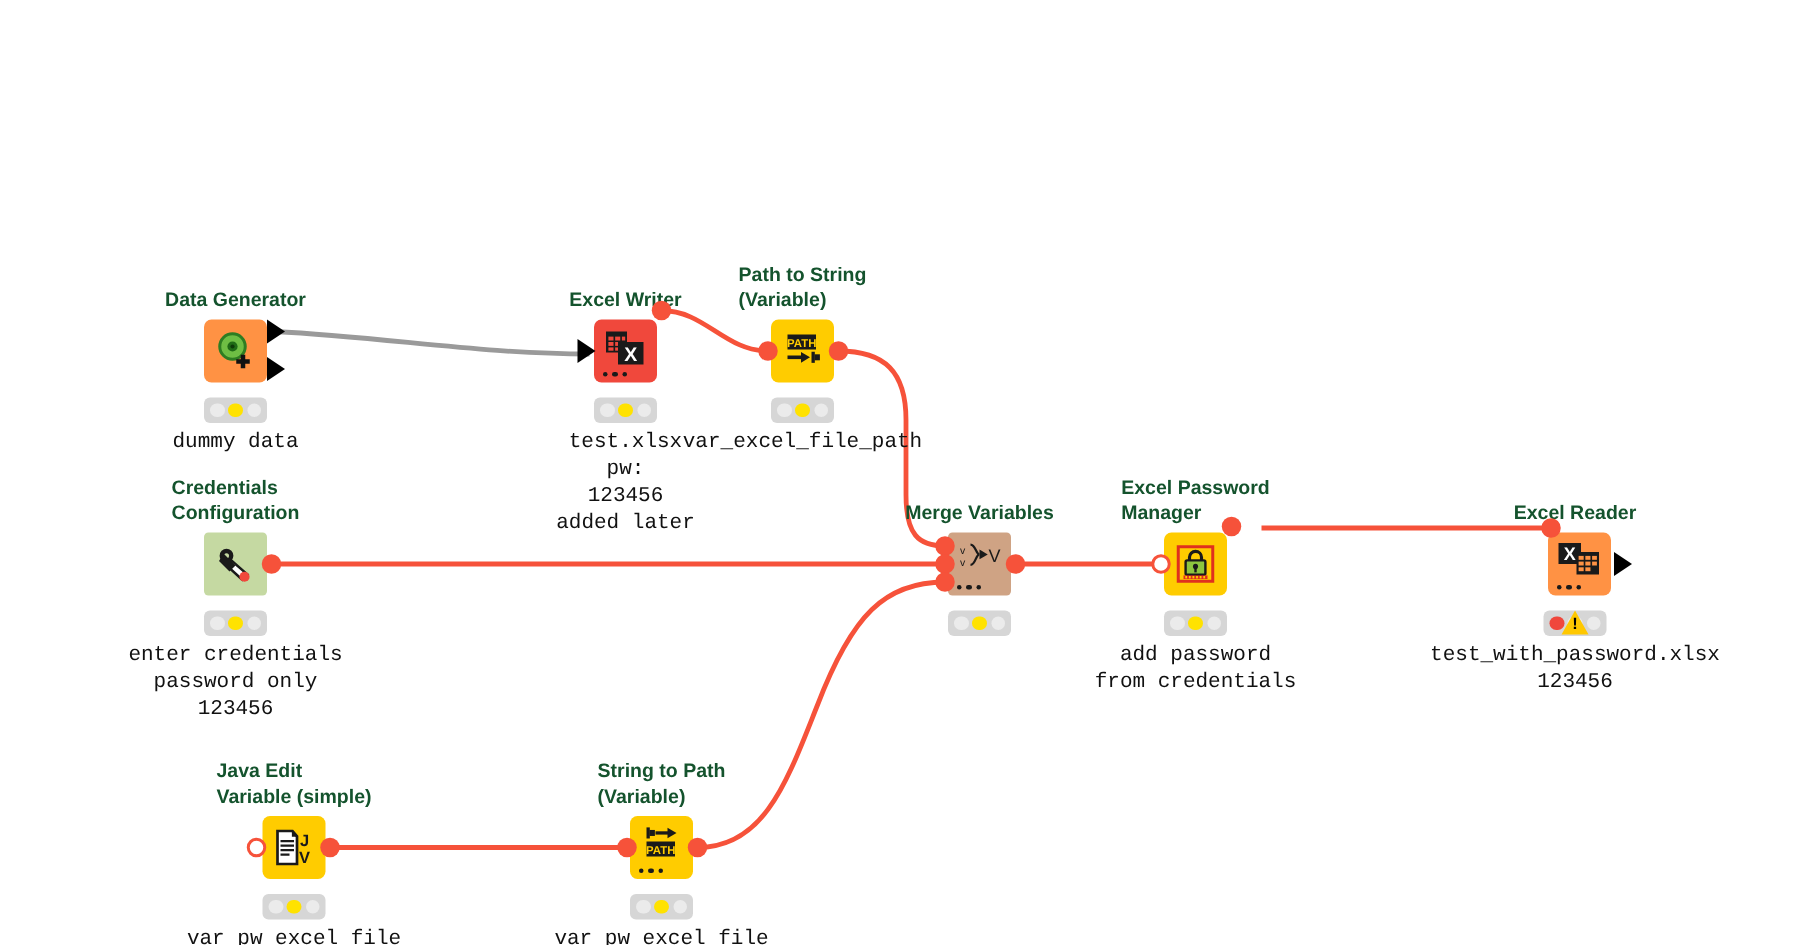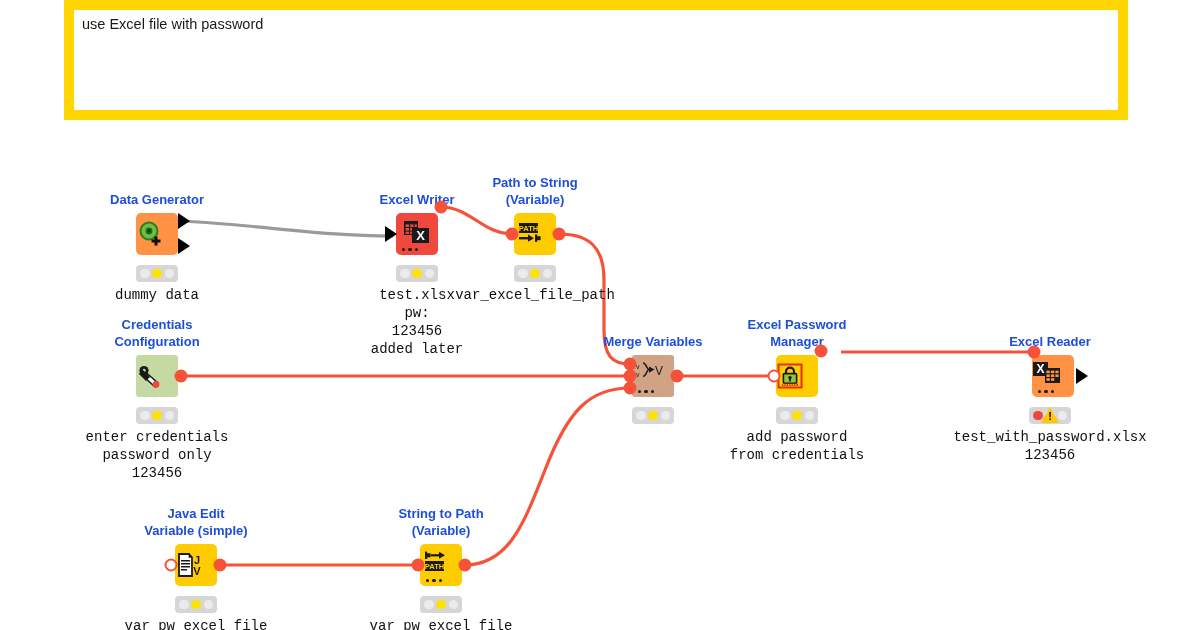--- a/index.html
+++ b/index.html
@@ -47,39 +47,39 @@
     position: absolute;
   }
   .node-title {
     position: absolute;
     left: 50%;
     transform: translateX(-50%);
     bottom: 100%;
     margin-bottom: 4px;
     font-size: 13px;
     font-weight: bold;
-    color: #1d4ed8;
-    text-align: center;
+    color: #14532d;
+    text-align: left;
     white-space: pre;
     line-height: 1.36;
   }
   .node-box {
     position: absolute;
     left: 0; top: 0;
     width: 42px; height: 42px;
     border-radius: 5px;
     overflow: visible;
   }
   .node-box.sharp { border-radius: 3px; }
   .node-icon {
     position: absolute;
     left: 0; top: 0; right: 0; bottom: 0;
     display: flex;
     align-items: center;
-    justify-content: flex-start;
+    justify-content: center;
   }
   .three-dots {
     position: absolute;
     left: 6px;
     bottom: 4px;
     display: flex;
     gap: 3px;
   }
   .three-dots i {
     display: block;
@@ -172,25 +172,20 @@
     white-space: pre;
     line-height: 1.28;
     font-family: Liberation Mono, monospace;
   }
 </style>
 </head>
 <body>
 
 <div id="canvas">
 
-  <div class="annotation" style="left:64px; top:0px; width:1064px; height:120px;">
-    <div class="annotation-inner">
-      <div class="annotation-text">use Excel file with password</div>
-    </div>
-  </div>
 
   <svg id="wires" viewBox="0 0 1200 630">
 
     <path d="M 183 221 C 260 225, 320 236, 393 236" fill="none" stroke="#9A9A9A" stroke-width="3.2"></path>
 
     <path d="M 441 207 C 470 207, 483 234, 512 234" fill="none" stroke="#F6523A" stroke-width="3.2"></path>
 
     <path d="M 559 234 C 590 234, 604 248, 604 280
              L 604 330 C 604 356, 612 364, 630 364" fill="none" stroke="#F6523A" stroke-width="3.2"></path>
 

